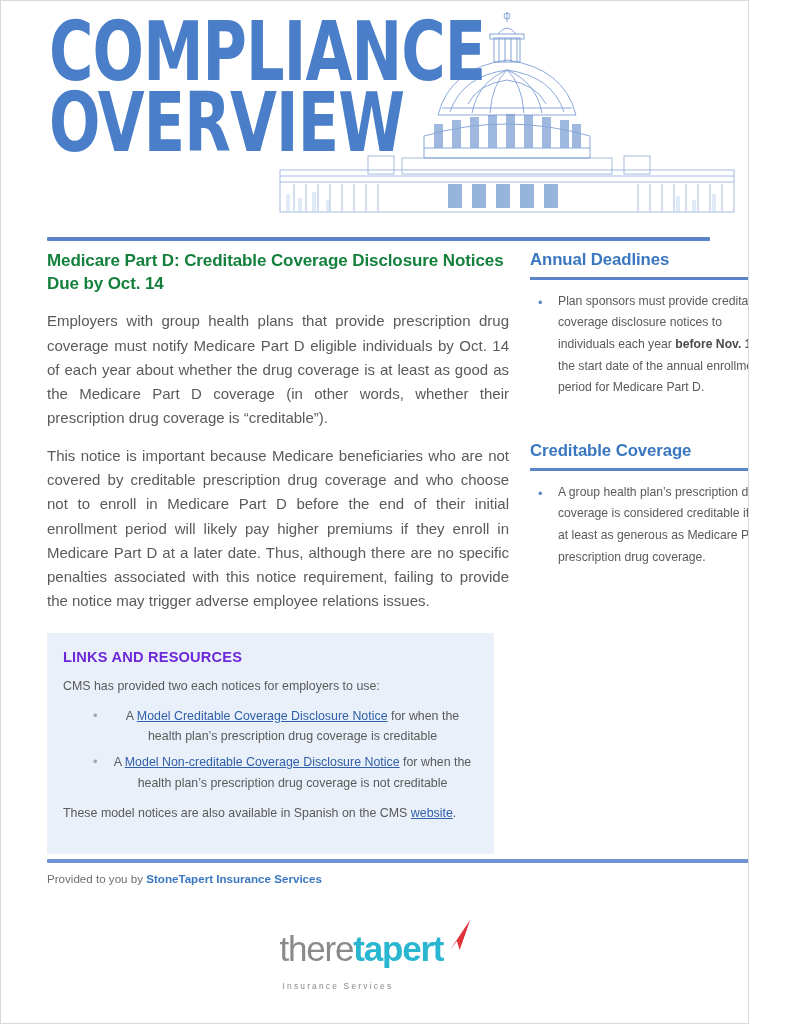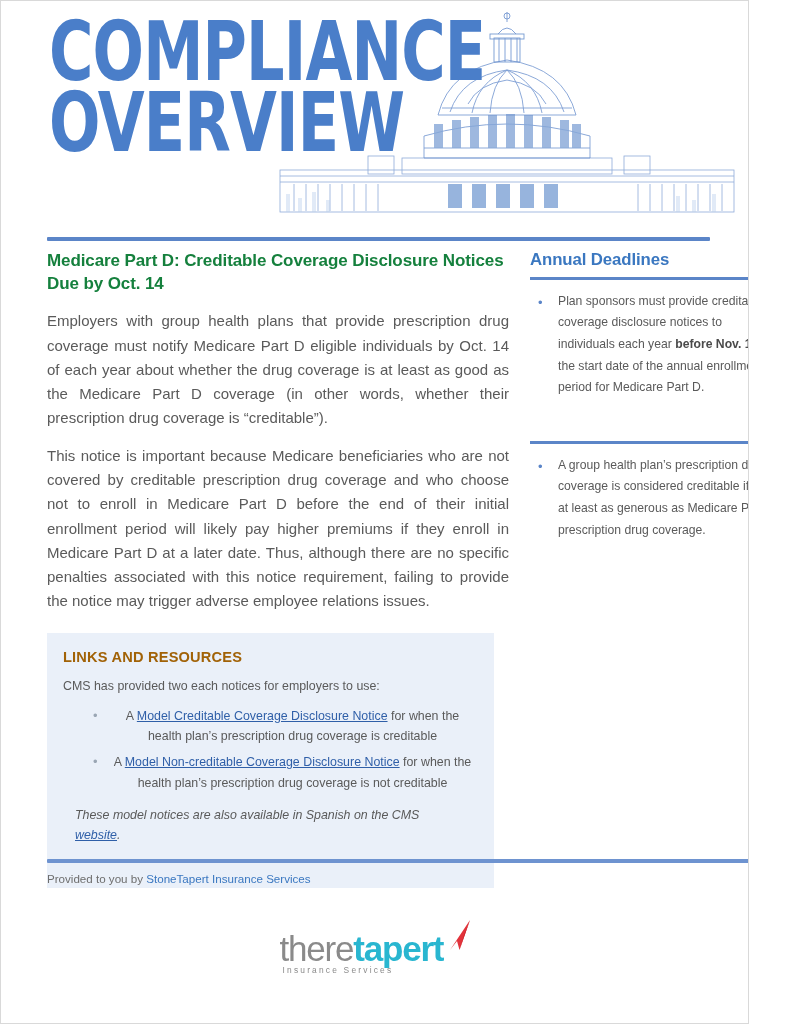--- a/index.html
+++ b/index.html
@@ -106,21 +106,21 @@
   
   .links-box {
     margin-top: 19px;
     background: #eaf0f9;
     padding: 16px 20px 30px 16px;
     width: 447px;
     box-sizing: border-box;
   }
   .links-box h3 {
     margin: 0 0 12px 0;
-    color: #a16207;
+    color: #6d28d9;
     font-size: 14.6px;
     font-weight: bold;
     letter-spacing: 0.2px;
   }
   .links-intro {
     color: #5a5a5a;
     font-size: 12.4px;
     line-height: 1.6;
     margin: 0 0 9px 0;
   }
@@ -143,22 +143,21 @@
     position: absolute;
     left: 0;
     top: -1px;
     color: #9aa6b4;
     font-size: 13px;
   }
   .links-outro {
     color: #5a5a5a;
     font-size: 12.4px;
     line-height: 1.6;
-    margin: 12px;
-    font-style: italic;
+    margin: 0;
   }
   a.doclink {
     color: #2f5fa8;
     text-decoration: underline;
   }
 
   
   .side-section { margin-bottom: 22px; }
   .side-section h2 {
     margin: 0 0 7px 0;
@@ -211,21 +210,21 @@
   }
   .footer-text {
     position: absolute;
     left: 46px;
     top: 871px;
     color: #6e6e6e;
     font-size: 11.6px;
   }
   .footer-text .company {
     color: #3a77c0;
-    font-weight: normal;
+    font-weight: bold;
     text-align: right;
   }
 
   
   .logo {
     position: absolute;
     left: 0;
     right: 0;
     top: 920px;
     display: flex;
@@ -250,21 +249,21 @@
     font-weight: normal;
   }
   .logo-tapert {
     color: #29b6d0;
     font-weight: bold;
     text-align: right;
   }
   .logo-tagline {
     position: absolute;
     left: 3px;
-    top: 44px;
+    top: 60px;
     color: #8a8a8a;
     font-size: 8.4px;
     letter-spacing: 2.2px;
   }
   .logo-arrow {
     position: absolute;
     right: -4px;
     top: -4px;
     width: 40px;
     height: 40px;
@@ -416,20 +415,21 @@
         <h2>Annual Deadlines</h2>
         <div class="side-rule"></div>
         <ul class="side-list">
           <li>
             <span>Plan sponsors must provide creditable coverage disclosure notices to individuals each year </span><span class="b">before Nov. 15</span><span>—the start date of the annual enrollment period for Medicare Part D.</span>
           </li>
         </ul>
       </div>
 
       <div class="side-section creditable">
+        <h2>Creditable Coverage</h2>
         <div class="side-rule"></div>
         <ul class="side-list">
           <li>
             <span>A group health plan’s prescription drug coverage is considered creditable if it is at least as generous as Medicare Part D prescription drug coverage.</span>
           </li>
         </ul>
       </div>
 
     </div>
   </div>

